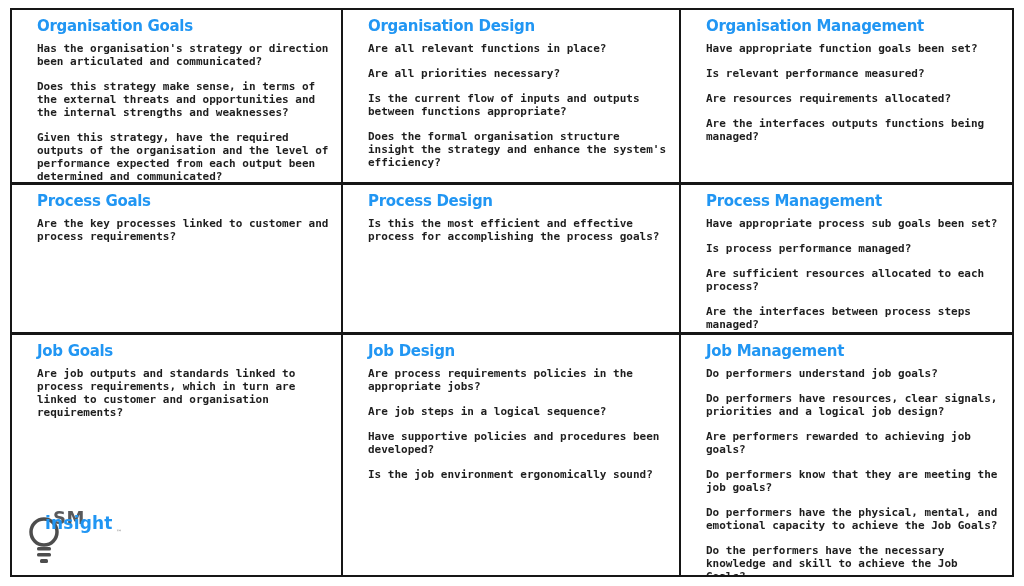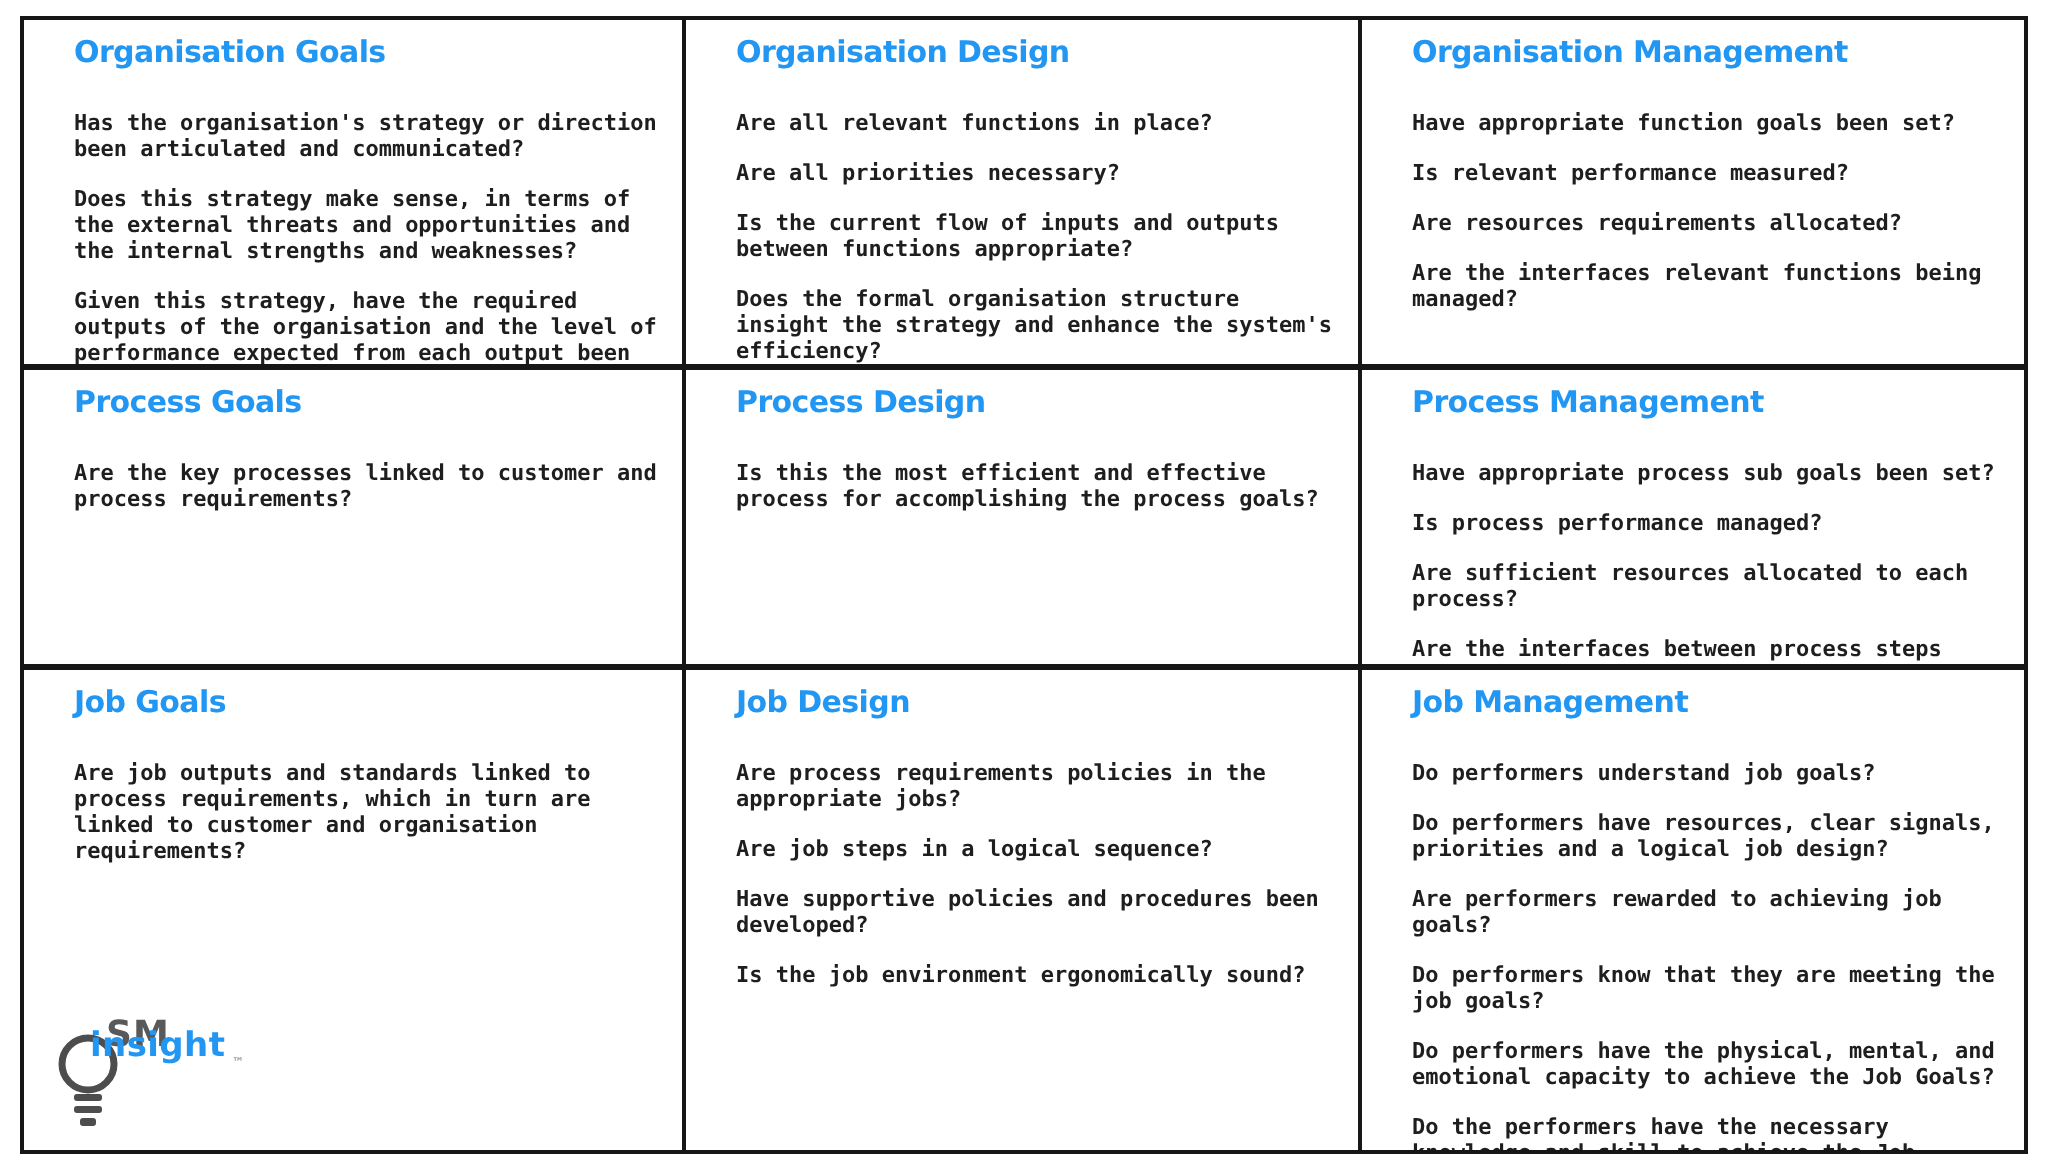--- a/index.html
+++ b/index.html
@@ -42,21 +42,21 @@
     letter-spacing: -0.3px;
   }
   .questions .q {
     margin: 12px 0 0 0;
     font-family: "DejaVu Sans Mono", monospace;
     font-weight: bold;
     font-size: 11px;
     line-height: 13px;
     color: #1e1e1e;
   }
-  .questions .q:first-child { margin-top: 20px; }
+  .questions .q:first-child { margin-top: 7px; }
 
   
   .logo {
     position: absolute;
     left: 16px;
     bottom: 5px;
     width: 100px;
     height: 60px;
   }
   .logo .bulb { position: absolute; left: 0; top: 6px; }
@@ -112,21 +112,21 @@
         <p class="q">Does the formal organisation structure insight the strategy and enhance the system's efficiency?</p>
       </div>
   </div>
 
   <div class="cell b-bottom">
     <h2 class="cell-title">Organisation Management</h2>
     <div class="questions">
         <p class="q">Have appropriate function goals been set?</p>
         <p class="q">Is relevant performance measured?</p>
         <p class="q">Are resources requirements allocated?</p>
-        <p class="q">Are the interfaces relevant functions being managed?</p>
+        <p class="q">Are the interfaces outputs functions being managed?</p>
       </div>
   </div>
 
   <div class="cell b-right b-bottom">
     <h2 class="cell-title">Process Goals</h2>
     <div class="questions">
         <p class="q">Are the key processes linked to customer and process requirements?</p>
       </div>
   </div>
 

